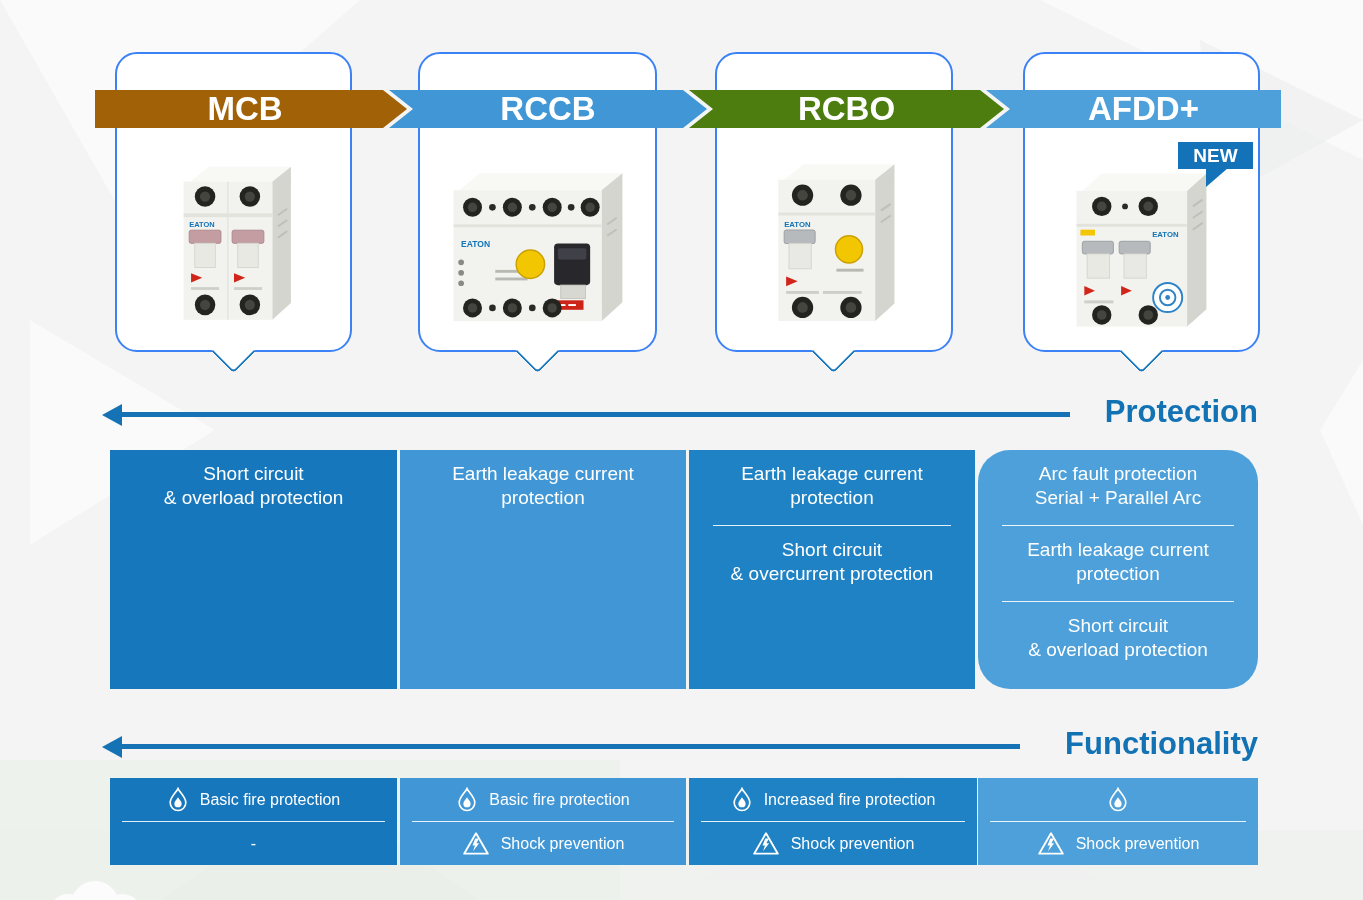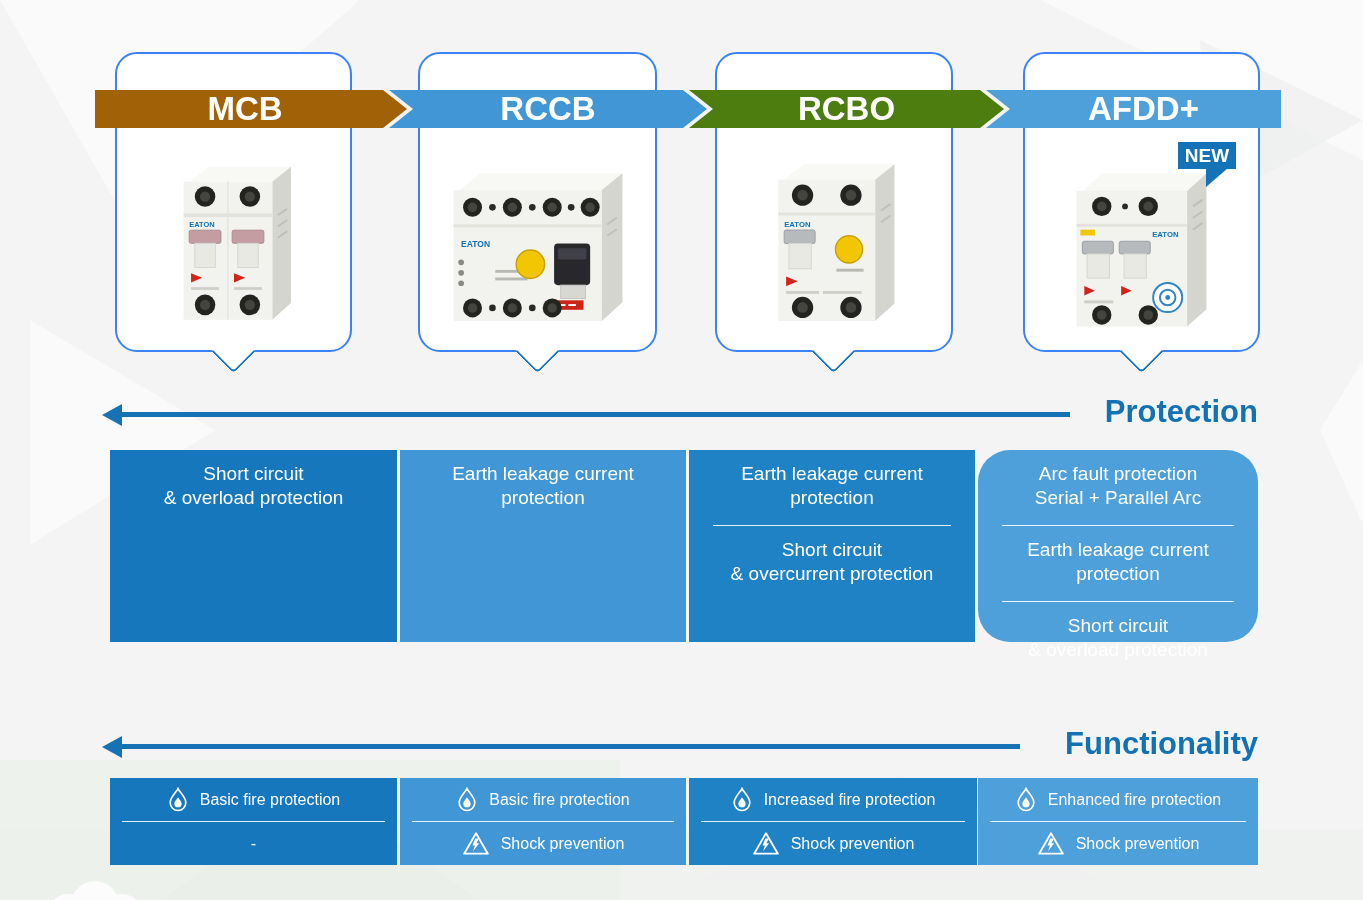--- a/index.html
+++ b/index.html
@@ -49,21 +49,21 @@
   #seg-rccb { left:389px; width:318px; background:#4197d5;
               clip-path:polygon(0 0, calc(100% - 24px) 0, 100% 50%, calc(100% - 24px) 100%, 0 100%, 24px 50%); }
   #seg-rcbo { left:689px; width:315px; background:#1f82c4;
               clip-path:polygon(0 0, calc(100% - 24px) 0, 100% 50%, calc(100% - 24px) 100%, 0 100%, 24px 50%); }
   #seg-afdd { left:986px; width:295px; background:#4da0d9;
               clip-path:polygon(0 0, 100% 0, 100% 100%, 0 100%, 24px 50%);
               padding-left:20px; }
 
   
   #new-badge {
-    position:absolute; left:1178px; top:142px; width:58px; height:27px; z-index:3;
+    position:absolute; left:1178px; top:142px; width:75px; height:27px; z-index:3;
     background:#1472b8; color:#fff; font-weight:bold; font-size:19px;
     display:flex; align-items:center; justify-content:center;
   }
   #new-badge-tail {
     position:absolute; left:1206px; top:168px; width:22px; height:19px; z-index:3;
     background:#1472b8; clip-path:polygon(0 0, 100% 0, 0 100%);
   }
 
   
   .arrow-line { position:absolute; height:5px; background:#1573b5; }
@@ -78,21 +78,21 @@
   }
   #protection-line   { left:121px; top:412px; width:949px; }
   #protection-head   { left:102px; top:404px; }
   #protection-label  { left:1000px; top:394px; }
   #functionality-line  { left:121px; top:744px; width:899px; }
   #functionality-head  { left:102px; top:736px; }
   #functionality-label { left:1000px; top:726px; }
 
   
   .pcell {
-    position:absolute; top:450px; height:192px;
+    position:absolute; top:450px; height:239px;
     color:#fff; font-size:19px; line-height:24px; text-align:center;
   }
   .pseg { margin:0 24px; padding:12px 0 15px; white-space:pre-line; }
   .pseg.divided { border-bottom:1.5px solid rgba(255,255,255,.88); }
   #pcell-mcb  { left:110px; width:287px; background:#1677bd; }
   #pcell-rccb { left:400px; width:286px; background:#4197d5; }
   #pcell-rcbo { left:689px; width:286px; background:#1f82c4; }
   #pcell-afdd { left:978px; width:280px; background:#4da0d9;border-radius:32px; }
 
   
@@ -358,21 +358,20 @@
       <span>Shock prevention</span>
     </div>
   </div>
 
   <div class="fcell" id="fcell-afdd" style="background-color: rgb(77, 160, 217);">
     <div class="frow">
       <svg class="ficon" viewBox="0 0 24 28" width="22" height="26">
         <path d="M12 1.5 C10 6 3.5 10.5 3.5 17 a8.5 8.5 0 0 0 17 0 C20.5 10.5 14 6 12 1.5 Z" fill="none" stroke="#fff" stroke-width="1.8"></path>
         <path d="M12 11 c-1.5 2.8-4 4.2-4 7 a4 4 0 0 0 8 0 c0-2.8-2.5-4.2-4-7 Z" fill="#fff"></path>
       </svg>
-      <span>Enhanced fire protection</span>
     </div>
     <div class="frow">
       <svg class="ficon" viewBox="0 0 30 27" width="28" height="25">
         <path d="M15 2.5 L27.8 24.5 H2.2 Z" fill="none" stroke="#fff" stroke-width="2" stroke-linejoin="round"></path>
         <polygon points="14.2,8 18.2,8 15.4,13.2 18.4,13.2 11.8,22 13.9,15.6 11.2,15.6" fill="#fff"></polygon>
       </svg>
       <span>Shock prevention</span>
     </div>
   </div>
 

